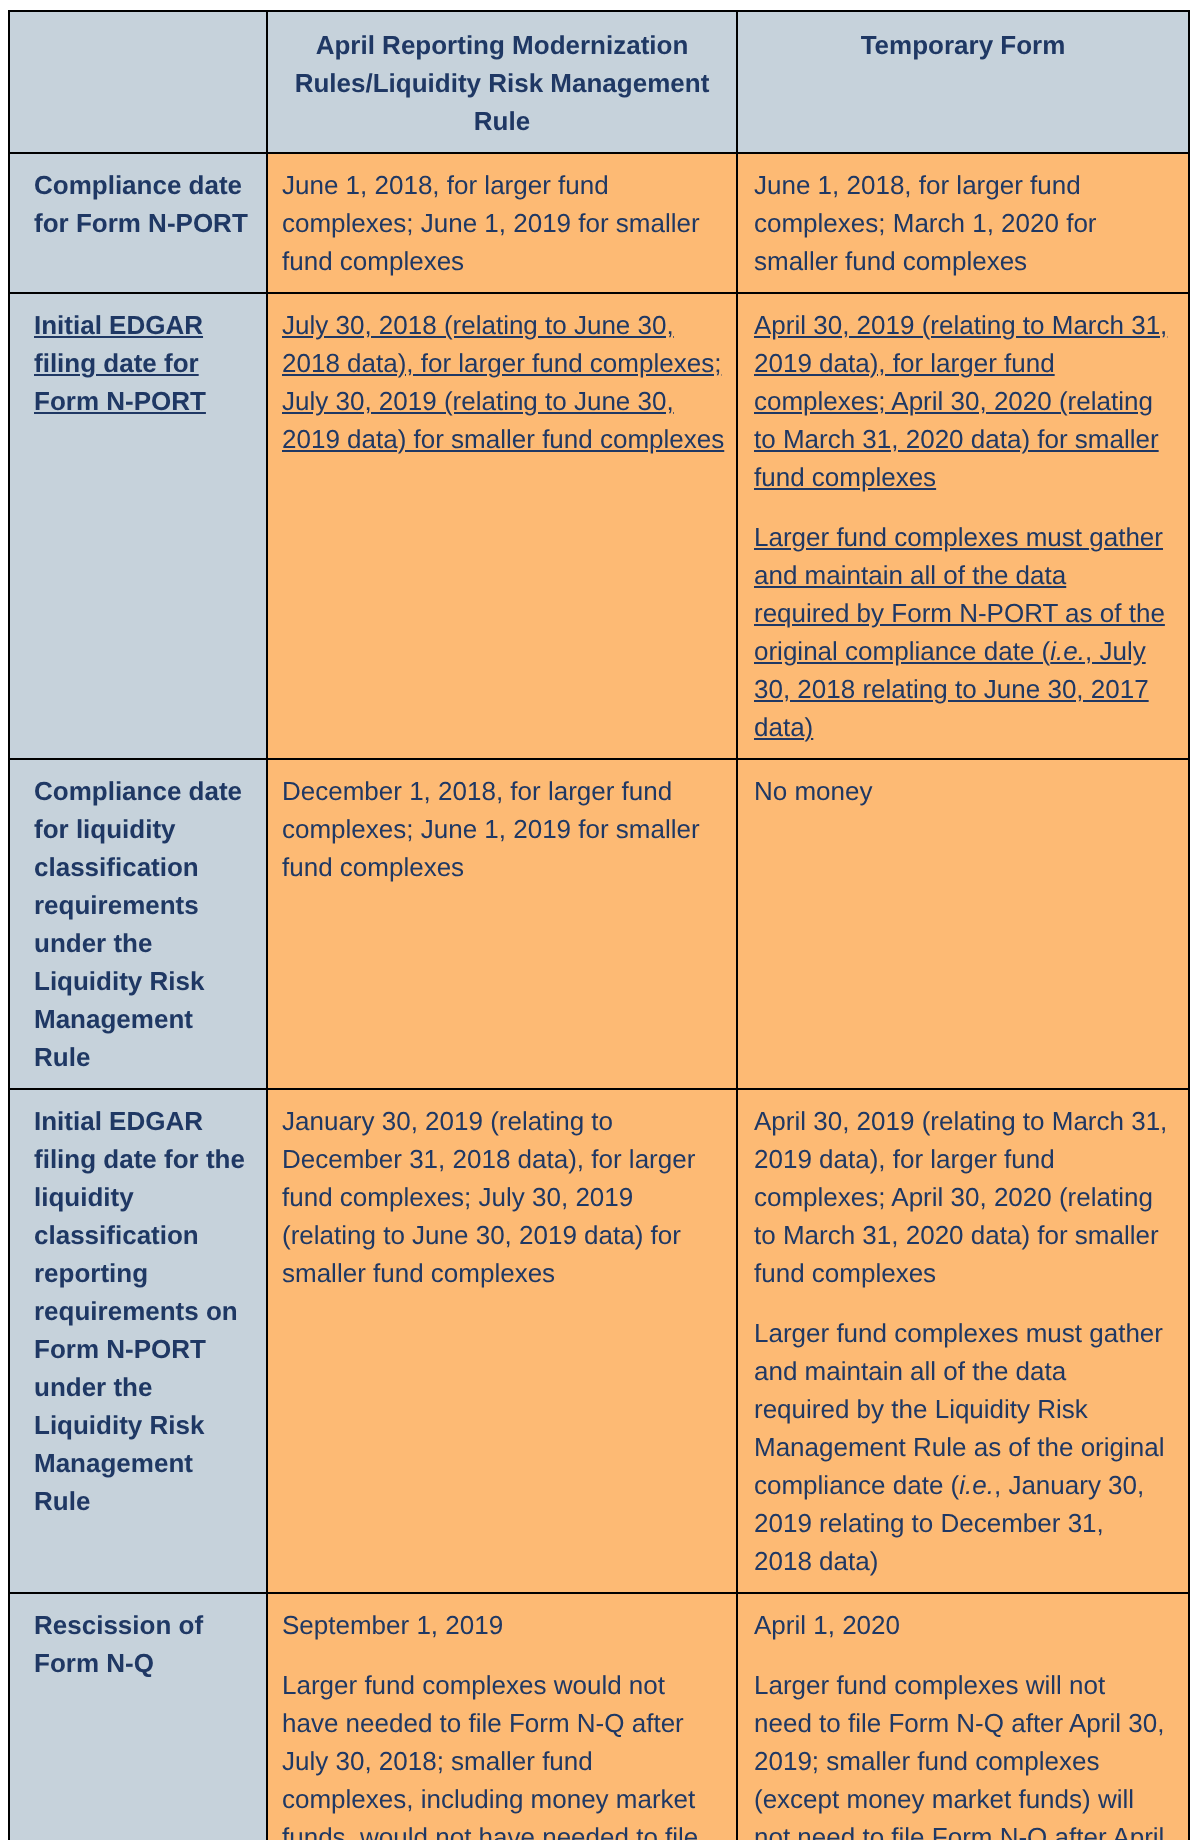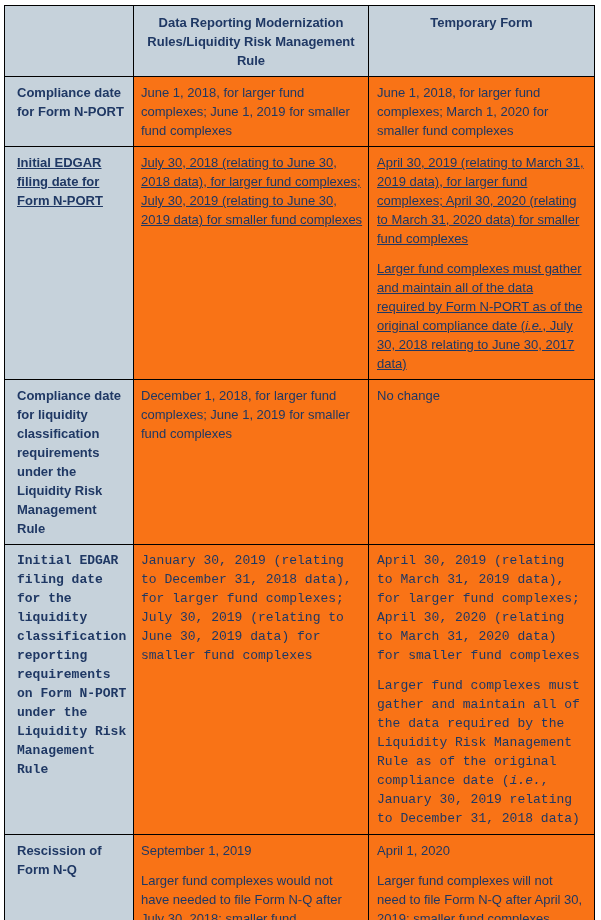--- a/index.html
+++ b/index.html
@@ -38,52 +38,52 @@
     padding: 7px 3px 6px 3px;
   }
   thead tr { height: 48px; }
   th.row-header {
     background: var(--shade-color, #c6d2db);
     font-weight: bold;
     text-align: left;
     padding: 6px 6px 6px 12px;
   }
   td.data-cell {
-    background: #f97316;
+    background: #fdba74;
     padding: 6px 4px 6px 7px;
   }
   td.data-cell.last {
     padding: 6px 10px 6px 8px;
   }
   td.data-cell p {
     margin: 0 0 11px 0;
   }
   td.data-cell p:last-child { margin-bottom: 0; }
   tbody tr:nth-child(1) { height: 62px; margin-left: 28px; }
   tbody tr:nth-child(2) { height: 172px; text-decoration: underline; }
   tbody tr:nth-child(3) { height: 143px; }
-  tbody tr:nth-child(4) { height: 192px; font-family: Liberation Mono, monospace; }
+  tbody tr:nth-child(4) { height: 192px; }
   tbody tr:nth-child(5) { height: 175px; }
   tbody tr:nth-child(6) { height: 71px; }
   tbody tr:nth-child(7) { height: 45px; }
 </style>
 </head>
 <body>
 
 <div class="page">
   <table class="compliance">
     <colgroup>
       <col style="width:129px">
       <col style="width:235px">
       <col style="width:226px">
     </colgroup>
     <thead>
       <tr>
         <th></th>
-        <th>Data Reporting Modernization Rules/Liquidity Risk Management Rule</th>
+        <th>April Reporting Modernization Rules/Liquidity Risk Management Rule</th>
         <th>Temporary Form</th>
       </tr>
     </thead>
     <tbody>
         <tr>
           <th class="row-header">Compliance date for Form N-PORT</th>
           <td class="data-cell">
             <p>June 1, 2018, for larger fund complexes; June 1, 2019 for smaller fund complexes</p>
           </td>
           <td class="data-cell last">
@@ -99,21 +99,21 @@
             <p>April 30, 2019 (relating to March 31, 2019 data), for larger fund complexes; April 30, 2020 (relating to March 31, 2020 data) for smaller fund complexes</p>
             <p>Larger fund complexes must gather and maintain all of the data required by Form N-PORT as of the original compliance date (<i>i.e.</i>, July 30, 2018 relating to June 30, 2017 data)</p>
           </td>
         </tr>
         <tr>
           <th class="row-header">Compliance date for liquidity classification requirements under the Liquidity Risk Management Rule</th>
           <td class="data-cell">
             <p>December 1, 2018, for larger fund complexes; June 1, 2019 for smaller fund complexes</p>
           </td>
           <td class="data-cell last">
-            <p>No change</p>
+            <p>No money</p>
           </td>
         </tr>
         <tr>
           <th class="row-header">Initial EDGAR filing date for the liquidity classification reporting requirements on Form N-PORT under the Liquidity Risk Management Rule</th>
           <td class="data-cell">
             <p>January 30, 2019 (relating to December 31, 2018 data), for larger fund complexes; July 30, 2019 (relating to June 30, 2019 data) for smaller fund complexes</p>
           </td>
           <td class="data-cell last">
             <p>April 30, 2019 (relating to March 31, 2019 data), for larger fund complexes; April 30, 2020 (relating to March 31, 2020 data) for smaller fund complexes</p>
             <p>Larger fund complexes must gather and maintain all of the data required by the Liquidity Risk Management Rule as of the original compliance date (<i>i.e.</i>, January 30, 2019 relating to December 31, 2018 data)</p>

